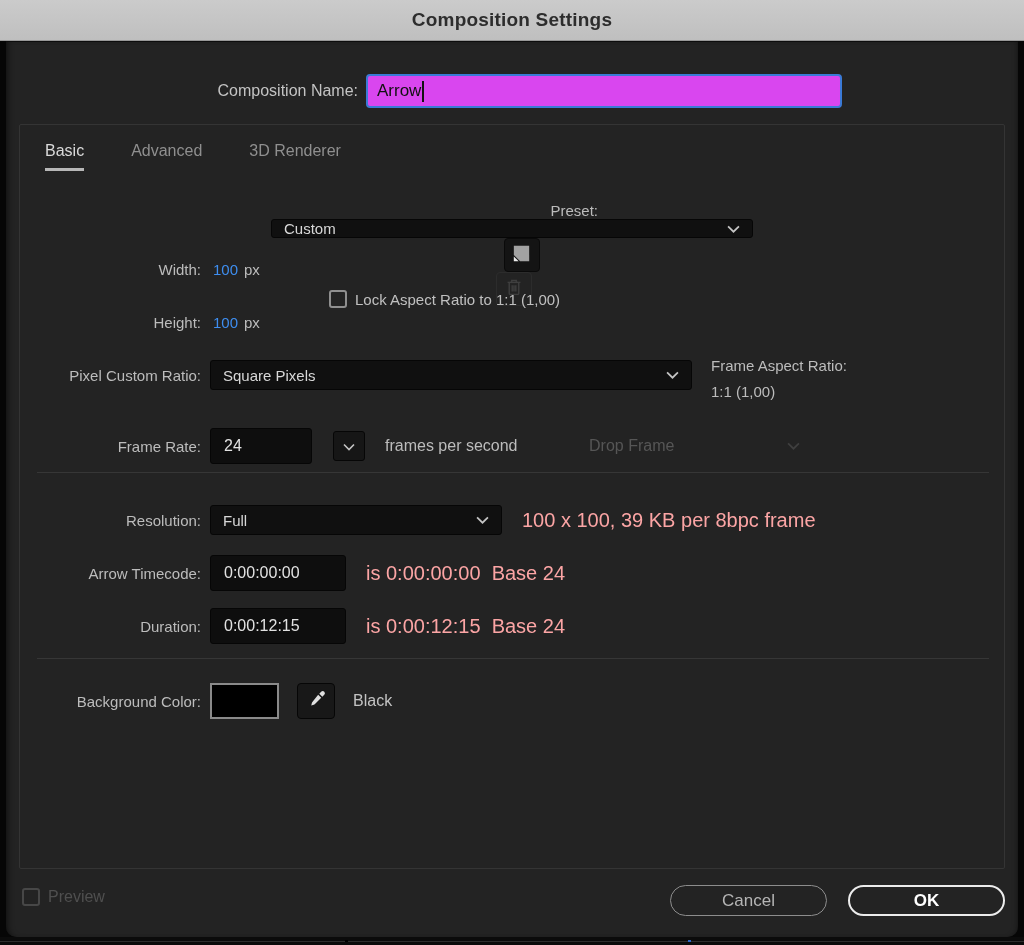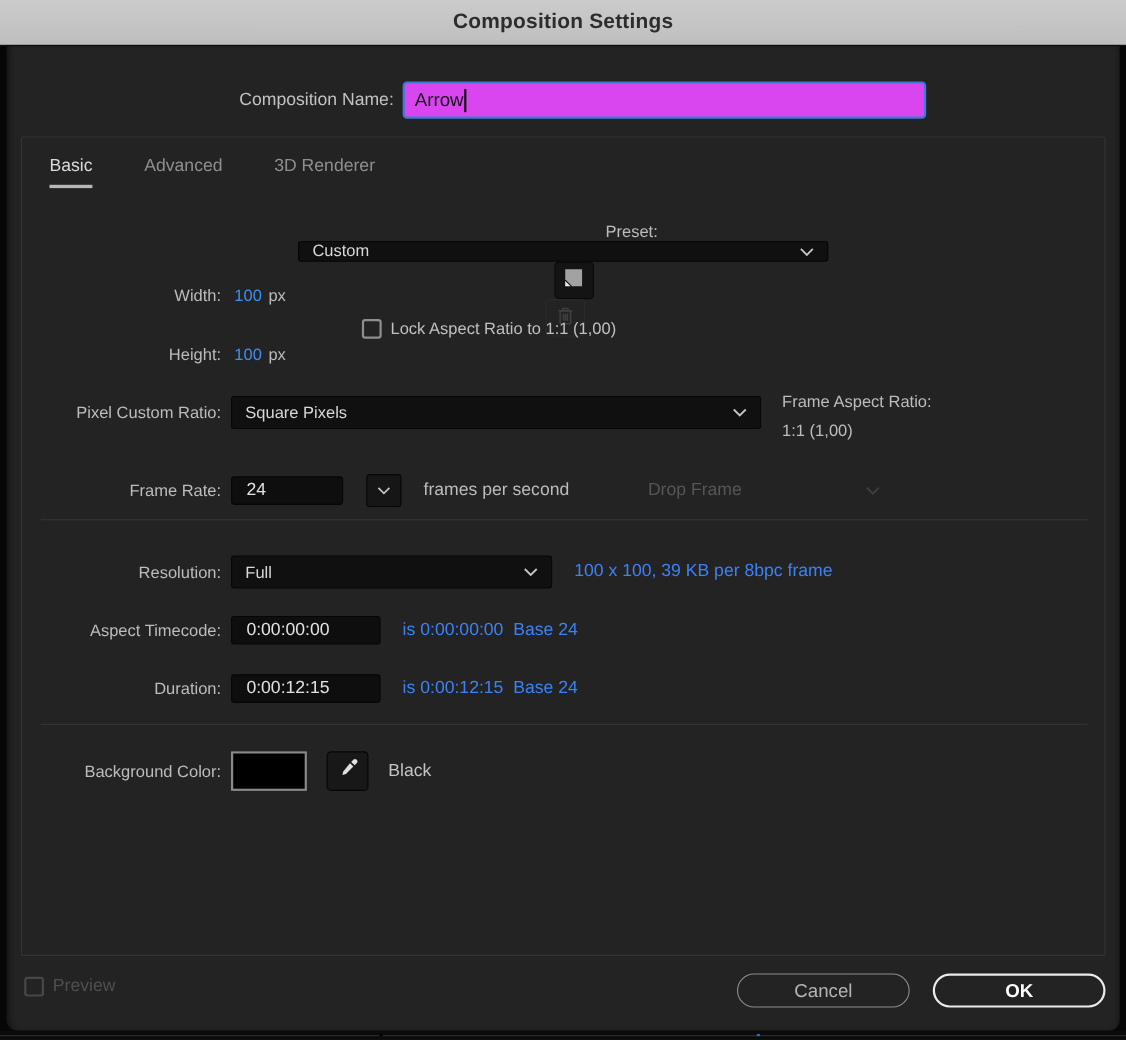--- a/index.html
+++ b/index.html
@@ -66,42 +66,42 @@
   .dd {
     height:30px; background:#101010; border:1px solid #060606; border-radius:3px;
     display:flex; align-items:center; padding:0 12px; font-size:15px; color:#d8d8d8;
   }
   .dd .chev { margin-left:auto; color:#c4c4c4; display:flex; }
   .dd-preset, .dd-par { width:482px; }
   .dd-res { width:292px; }
 
   
   .tf {
-    height:26px; background:#0e0e0e; border:1px solid #060606; border-radius:3px;
+    height:36px; background:#0e0e0e; border:1px solid #060606; border-radius:3px;
     color:#e2e2e2; font-size:16px; display:flex; align-items:center; padding:0 13px;
   }
   .tf-rate { width:102px; }
   .tf-tc { width:136px; }
 
   
   .dd-btn {
     width:32px; height:30px; margin-left:21px;
     background:#161616; border:1px solid #060606; border-radius:3px;
     display:flex; align-items:center; justify-content:center; color:#c4c4c4;
   }
 
   
   .hot { color:#3e8ef0; font-size:15px; }
   .unit { color:#bcbcbc; font-size:15px; margin-left:6px; }
 
   
   .cb { width:18px; height:18px; border:2px solid #8f8f8f; border-radius:3px; background:transparent; flex:none; }
   .cb.disabled { border-color:#474747; }
 
-  .info { font-size:16px; color:#3b82f6; white-space:pre; }
+  .info { font-size:20px; color:#fca5a5; white-space:pre; }
 
   .divider { position:absolute; left:17px; width:952px; height:1px; background:#363636; }
 
   
   .icon-btn {
     width:36px; height:34px; border-radius:4px; border:1px solid #0a0a0a; background:#141414;
     display:flex; align-items:center; justify-content:center; flex:none;
   }
   .icon-btn.ghost { background:transparent; border:1px solid #2c2c2c; }
 
@@ -254,21 +254,21 @@
         <span class="chev">
           <svg width="13" height="8" viewBox="0 0 12 7">
               <path d="M1 1l5 5 5-5" stroke="currentColor" stroke-width="1.6" fill="none"></path>
             </svg>
         </span>
       </div>
       <span class="info" style="margin-left:20px;">100 x 100, 39 KB per 8bpc frame</span>
     </div>
 
     <div class="row" style="top:433px; height:30px;">
-      <span class="lbl">Aspect Timecode:</span>
+      <span class="lbl">Arrow Timecode:</span>
       <div class="tf tf-tc">
         <span>0:00:00:00</span>
       </div>
       <span class="info" style="margin-left:20px;">is 0:00:00:00  Base 24</span>
     </div>
 
     <div class="row" style="top:486px; height:30px;">
       <span class="lbl">Duration:</span>
       <div class="tf tf-tc">
         <span>0:00:12:15</span>

